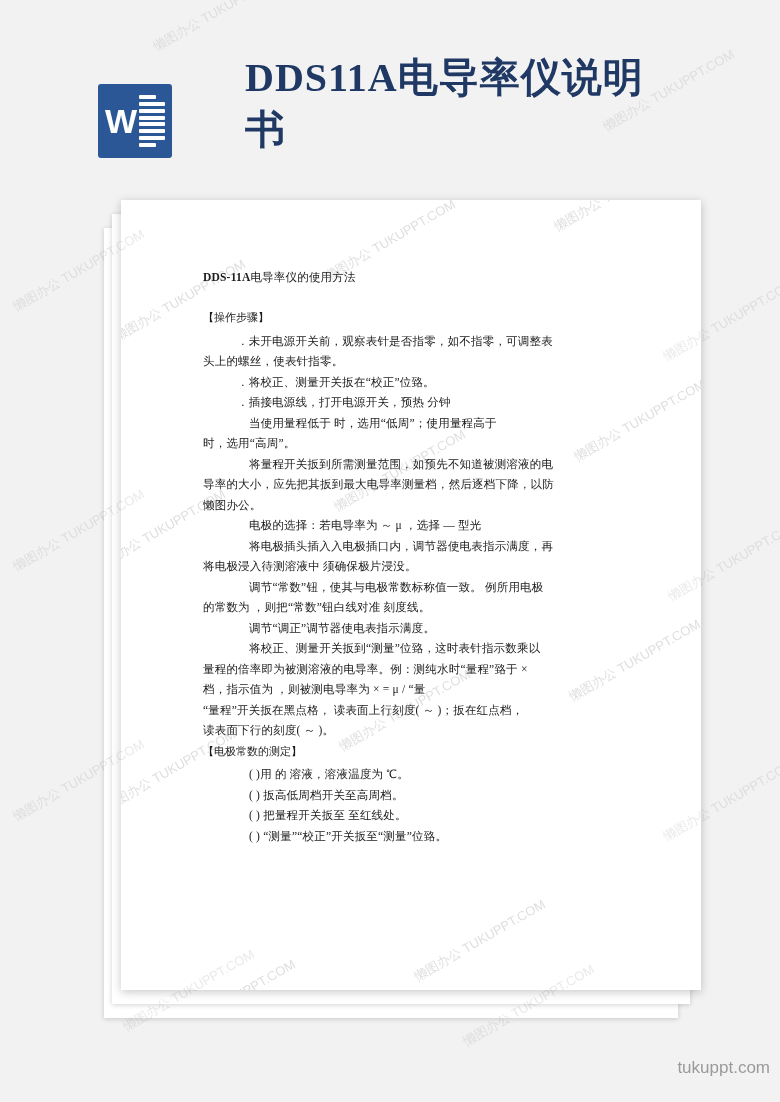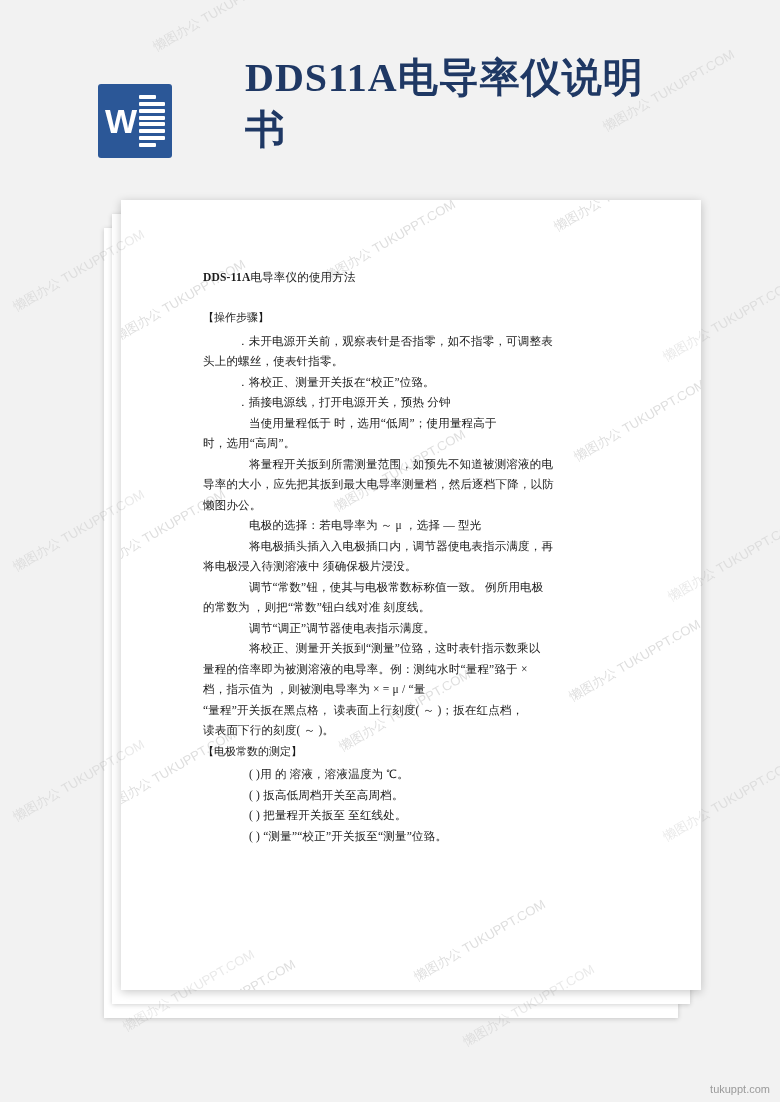--- a/index.html
+++ b/index.html
@@ -152,23 +152,23 @@
     transform: rotate(-30deg);
     transform-origin: left top;
     pointer-events: none;
     user-select: none;
   }
   .wm-dark { color: rgba(90,90,90,0.20); }
 
   .footer-credit {
     position: absolute;
     right: 10px;
-    bottom: 7px;
+    bottom: 24px;
     font-family: "Liberation Sans", sans-serif;
-    font-size: 11px;
+    font-size: 17px;
     color: #9a9a9a;
   }
 </style>
 </head>
 <body>
 
 <div class="header">
   <div class="word-logo">
     <div class="w-letter">W</div>
     <div class="lines">

